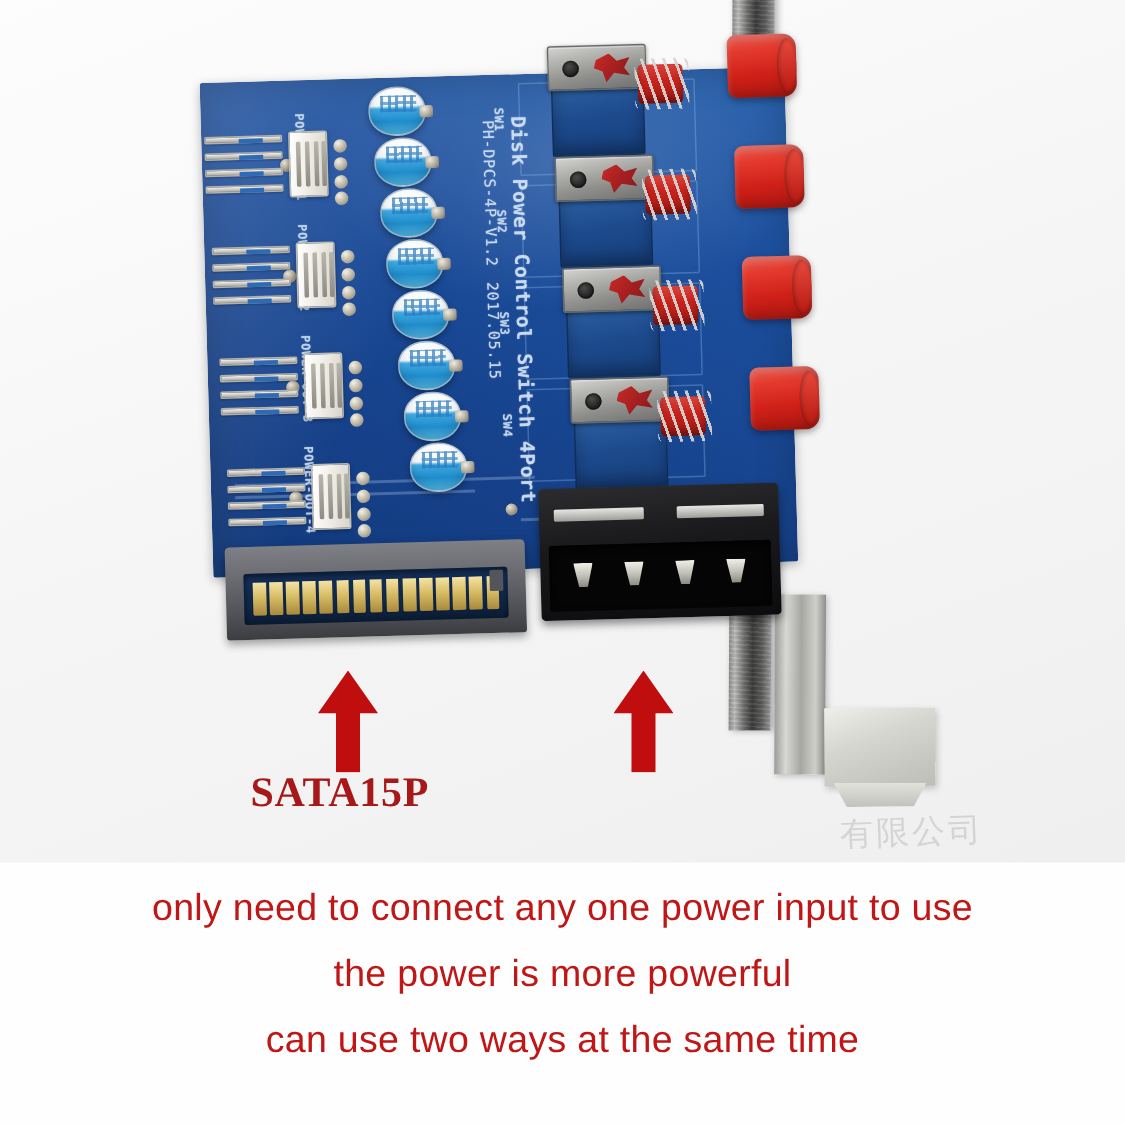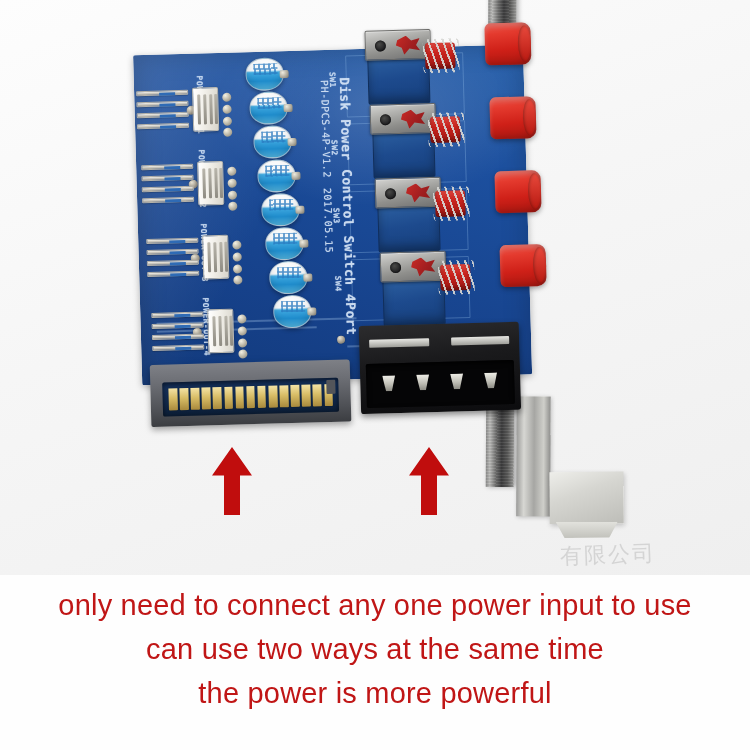--- a/index.html
+++ b/index.html
@@ -316,21 +316,21 @@
 
   
   #caption {
     position: absolute;
     left: 0; top: 583px; width: 750px; height: 167px;
     text-align: center;
   }
   .cap-line {
     color: #c01616;
     font-family: "Liberation Sans", sans-serif;
-    font-size: 29px;
+    font-size: 25px;
     line-height: 44px;
     white-space: nowrap;
     letter-spacing: 0.2px;
     text-align: center;
   }
   .watermark {
     position: absolute;
     left: 560px; top: 540px;
     font-size: 22px;
     color: rgba(150,150,150,0.30);
@@ -598,23 +598,24 @@
           <div class="ide-pin" style="left:84px;"></div>
           <div class="ide-pin" style="left:118px;"></div>
         </div>
       </div>
 
     </div>
 
     <div class="arrow" style="left:212px; top:447px;"></div>
     <div class="arrow" style="left:409px; top:447px;"></div>
 
+    <div class="anno-label" style="left:167px; top:513px;">SATA15P</div>
 
     <div class="watermark">有限公司</div>
   </div>
 
   <div id="caption">
     <div class="cap-line">only need to connect any one power input to use</div>
+    <div class="cap-line">the power is more powerful</div>
     <div class="cap-line">can use two ways at the same time</div>
-    <div class="cap-line">the power is more powerful</div>
   </div>
 
 </div>
 
 </body></html>

